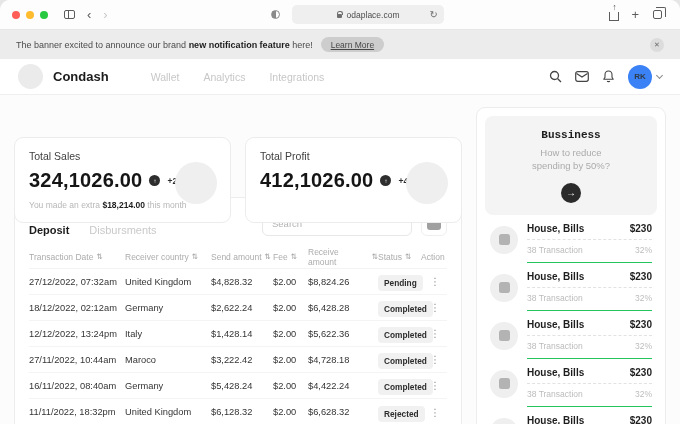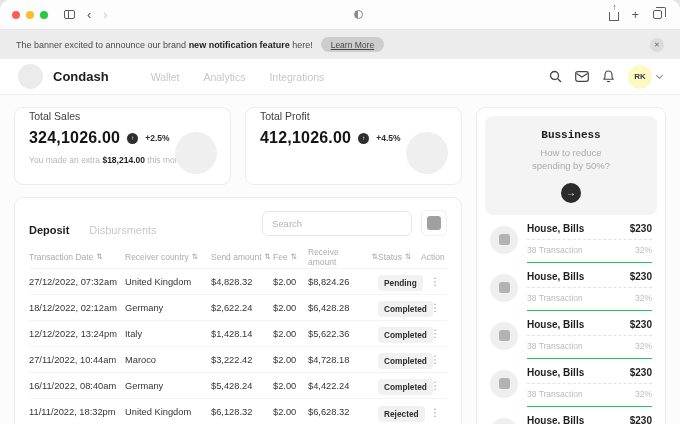--- a/index.html
+++ b/index.html
@@ -50,36 +50,36 @@
     display:flex; align-items:center; padding:0 18px; }
   .logo { width:25px; height:25px; border-radius:50%; background:#ebebeb; }
   .brand { font-size:13px; font-weight:bold; color:#1b1b1b; margin-left:10px; }
   .nav-tabs { display:flex; margin-left:42px; gap:24px; height:100%; }
   .nav-tab { display:flex; align-items:center; font-size:10.5px; color:#c7c7c7;
     border-bottom:2px solid transparent; padding-top:2px; cursor:default; }
   .nav-tab.active { color:#2b2b2b; font-weight:bold; border-bottom-color:#414141; }
   .nav-right { margin-left:auto; display:flex; align-items:center; gap:13px; }
   .nav-svg { display:flex; align-items:center; }
   .avatar-wrap { display:flex; align-items:center; gap:5px; }
-  .avatar { width:24px; height:24px; border-radius:50%; background:#fef9c3; font-size:8px;
+  .avatar { width:24px; height:24px; border-radius:50%; background:#3b82f6; font-size:8px;
     font-weight:bold; color:#2f3a44; display:flex; align-items:center; justify-content:center; }
   .chev-down { width:5px; height:5px; border-right:1.3px solid #8a8a8a; border-bottom:1.3px solid #8a8a8a;
     transform:rotate(45deg); margin-top:-3px; }
 
   
   .content { flex:1; background:#fcfcfc; padding:12px 14px; display:grid;
     grid-template-columns:448px 190px; grid-template-rows:78px 1fr; gap:12px 14px; }
 
   .card { background:#fff; border:1px solid #ececec; border-radius:9px; }
 
   .stats-row { display:grid; grid-template-columns:217px 217px; gap:14px; }
-  .stat-card { padding:2px 14px; position:relative; }
+  .stat-card { padding:12px 14px; position:relative;margin-top:30px; }
   .stat-title { font-size:10.5px; color:#3f3f3f; }
   .stat-value-row { display:flex; align-items:center; gap:7px; margin-top:7px; }
-  .stat-value { font-size:16px; font-weight:bold; color:#151515; letter-spacing:.2px; }
+  .stat-value { font-size:20px; font-weight:bold; color:#151515; letter-spacing:.2px; }
   .delta-dot { width:11px; height:11px; border-radius:50%; background:#2e2e2e; color:#fff;
     font-size:6px; display:flex; align-items:center; justify-content:center; flex:0 0 auto; }
   .delta { font-size:8.5px; font-weight:bold; color:#2c2c2c; }
   .stat-note { margin-top:8px; font-size:8.5px; color:#b7b7b7; }
   .stat-note b { color:#1e1e1e; }
   .stat-chart { position:absolute; right:13px; top:24px; width:42px; height:42px; border-radius:50%; background:#efefef; }
 
   
   .table-card { padding:12px 14px; overflow:hidden; }
   .table-top { display:flex; align-items:flex-end; height:26px; }
@@ -136,20 +136,25 @@
     </div>
     <span class="chrome-icon">
         <span class="sidebar-glyph"></span>
       </span>
     <span class="chrome-icon">‹</span>
     <span class="chrome-icon dim">›</span>
     <span class="chrome-spacer"></span>
     <span class="chrome-icon">
         <span class="shield-glyph"></span>
       </span>
+    <div class="urlbar">
+      <span class="lock"></span>
+      <span class="url-text">odaplace.com</span>
+      <span class="refresh">↻</span>
+    </div>
     <span class="chrome-spacer"></span>
     <span class="chrome-icon">
         <span class="share-glyph"></span>
       </span>
     <span class="chrome-icon plus-glyph">+</span>
     <span class="chrome-icon">
         <span class="tabs-glyph"></span>
       </span>
   </div>
 

